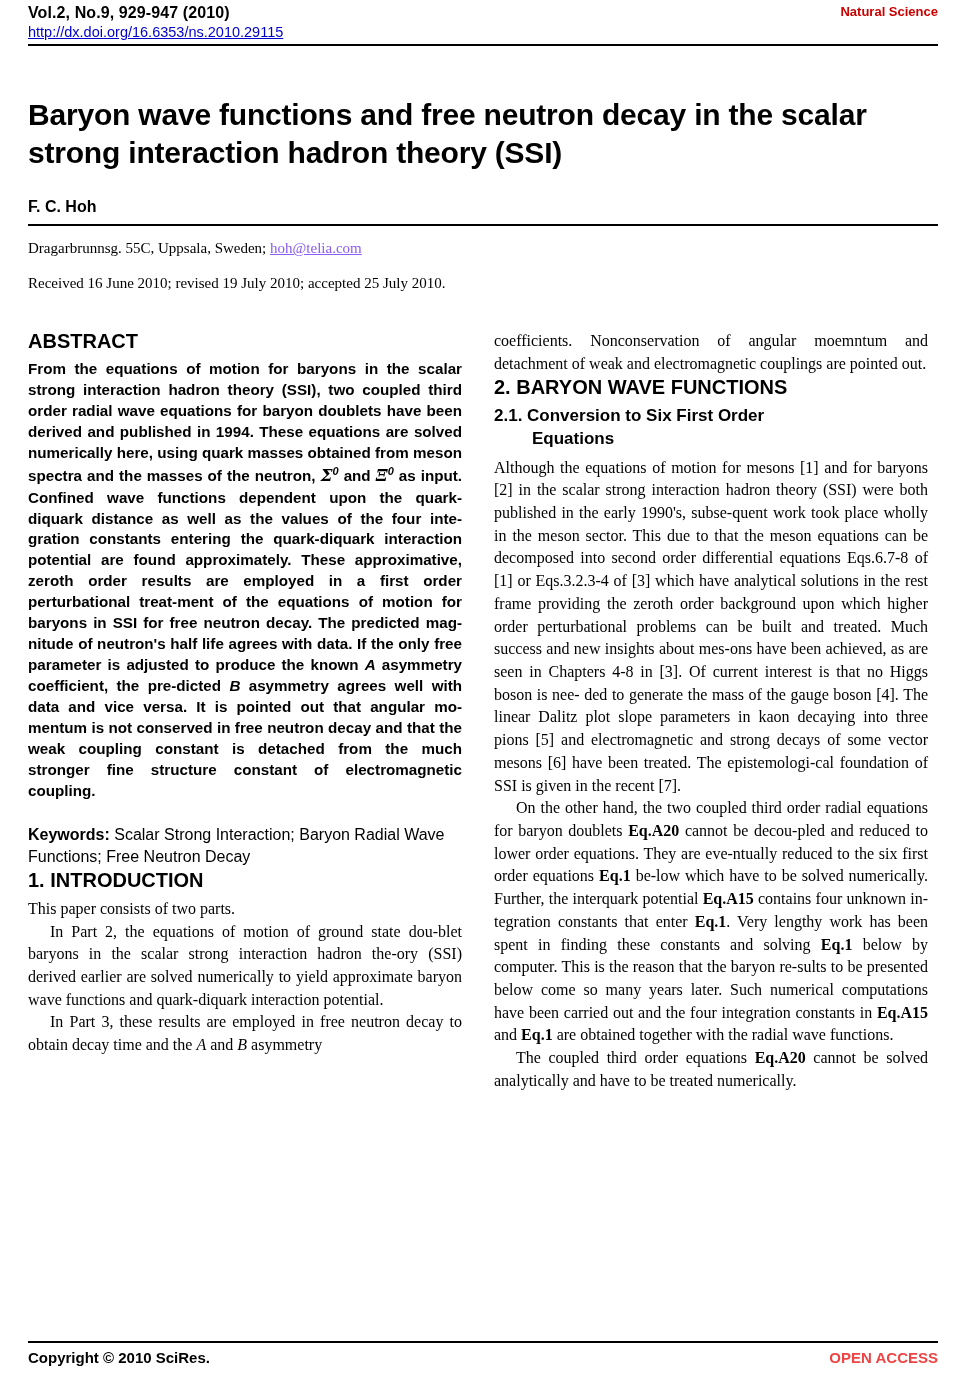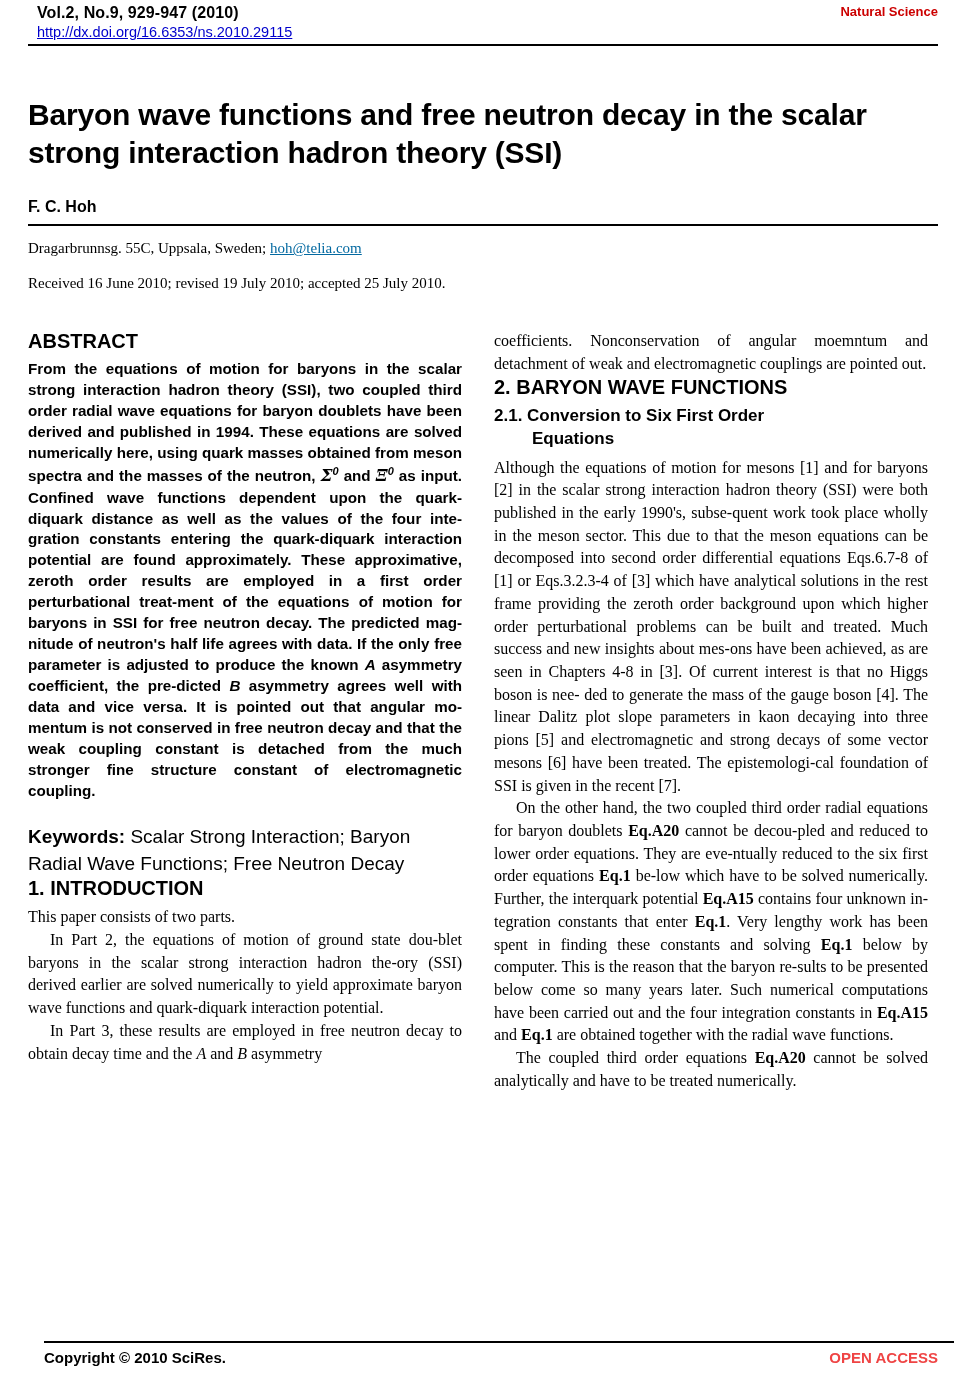--- a/index.html
+++ b/index.html
@@ -23,21 +23,21 @@
     padding: 0 28px;
   }
   
   .header {
     position: relative;
     padding-top: 6px;
     height: 44px;
   }
   .header-left {
     position: absolute;
-    left: 9px;
+    left: 0;
     top: 4px;
   }
   .journal-ref {
     font-family: "Liberation Sans", sans-serif;
     font-weight: bold;
     font-size: 16px;
     letter-spacing: 0.1px;
   }
   .doi-link {
     display: block;
@@ -85,21 +85,21 @@
   .author-rule {
     border-bottom: 2.2px solid #000;
     margin-top: 8px;
     width: 910px;
   }
   .affiliation {
     font-size: 15px;
     margin-top: 14px;
   }
   .affiliation a {
-    color: #0369a1;
+    color: #8b5cf6;
     text-decoration: underline;
   }
   .dates {
     font-size: 15px;
     margin-top: 18px;
   }
   
   .columns {
     margin-top: 38px;
     display: flex;
@@ -129,21 +129,21 @@
     font-family: "Liberation Sans", sans-serif;
     font-weight: bold;
     font-size: 15.2px;
     line-height: 1.38;
     text-align: justify;
     text-justify: inter-word;
     margin: 0;
   }
   .keywords {
     font-family: "Liberation Sans", sans-serif;
-    font-size: 19px;
+    font-size: 16px;
     line-height: 1.4;
     margin-top: 22px;
   }
   .keywords b {
     font-weight: bold;
   }
   .intro-head {
     margin-top: 30px;
   }
   p.body {
@@ -170,21 +170,21 @@
     font-size: 17px;
   }
   .sup0 {
     font-size: 11px;
     vertical-align: super;
     font-style: italic;
   }
   
   .footer {
     position: absolute;
-    left: 44px;
+    left: 28px;
     right: 28px;
     bottom: 18px;
   }
   .footer-rule {
     border-bottom: 2.2px solid #000;
     width: 910px;
     margin-bottom: 6px;
   }
   .footer-left {
     font-family: "Liberation Sans", sans-serif;

